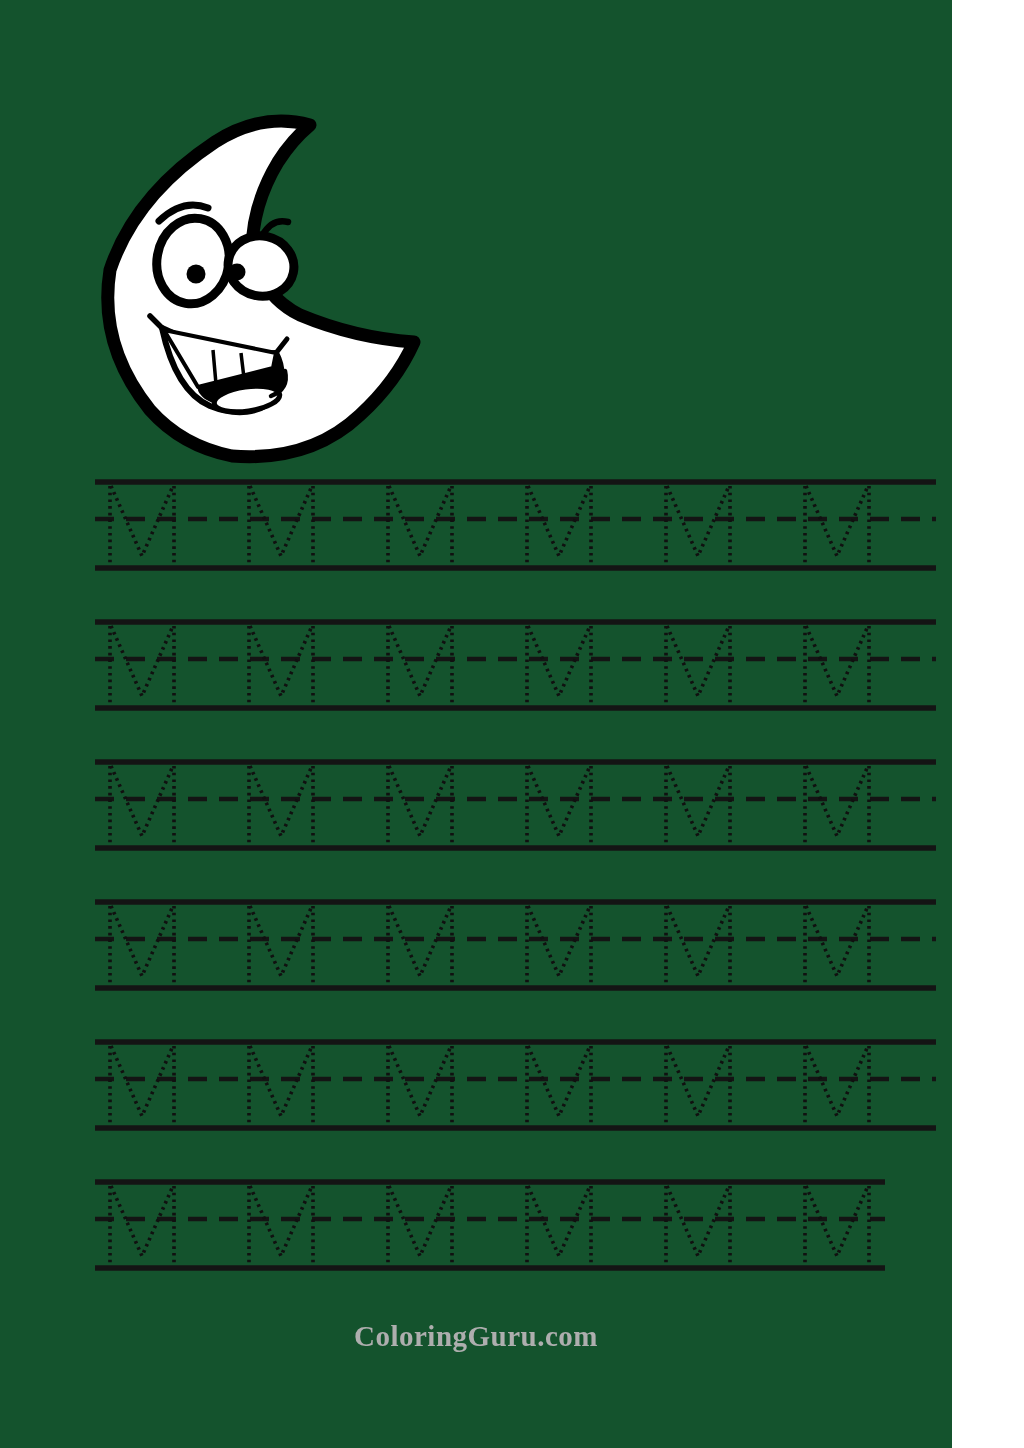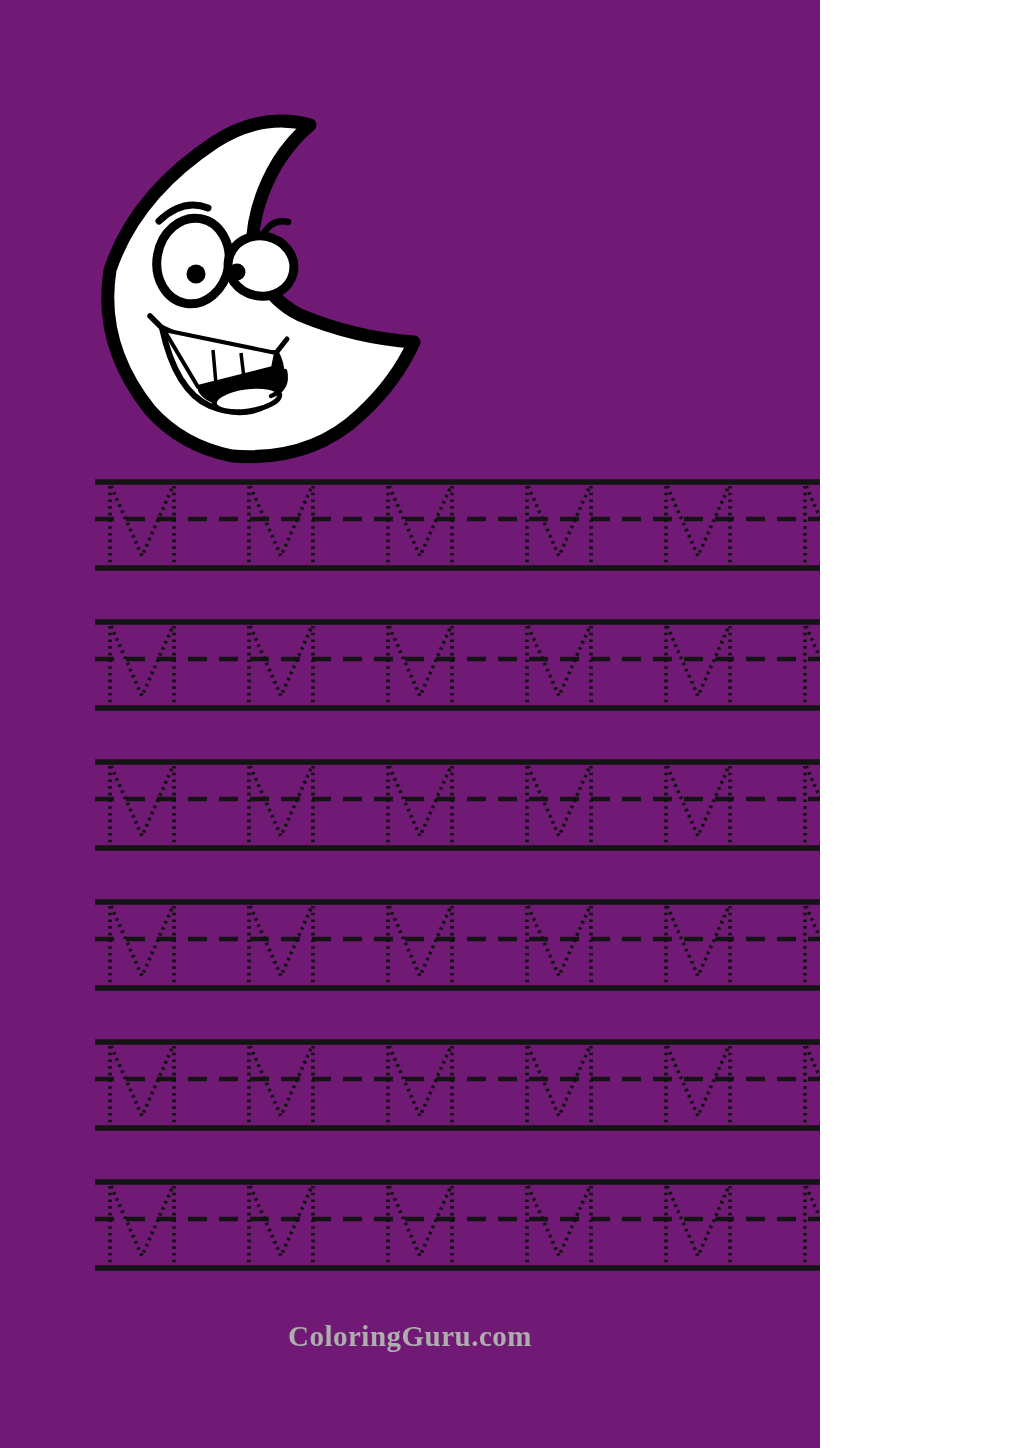--- a/index.html
+++ b/index.html
@@ -1,22 +1,23 @@
 <!DOCTYPE html>
 <html><head>
 <meta charset="utf-8">
 <style>
   html, body { margin: 0; padding: 0; background: #ffffff; }
   .page {
     position: relative;
-    width: 820px;
+    width: 928px;
     height: 1448px;
-    background: #701a75;
+    background: #14532d;
     overflow: hidden;
     font-family: "Liberation Serif", serif;
+    padding-left: 24px;
   }
   #page-svg {
     position: absolute;
     left: 0; top: 0;
     width: 1024px; height: 1448px;
     display: block;
   }
   .site-credit {
     position: absolute;
     left: 0;

